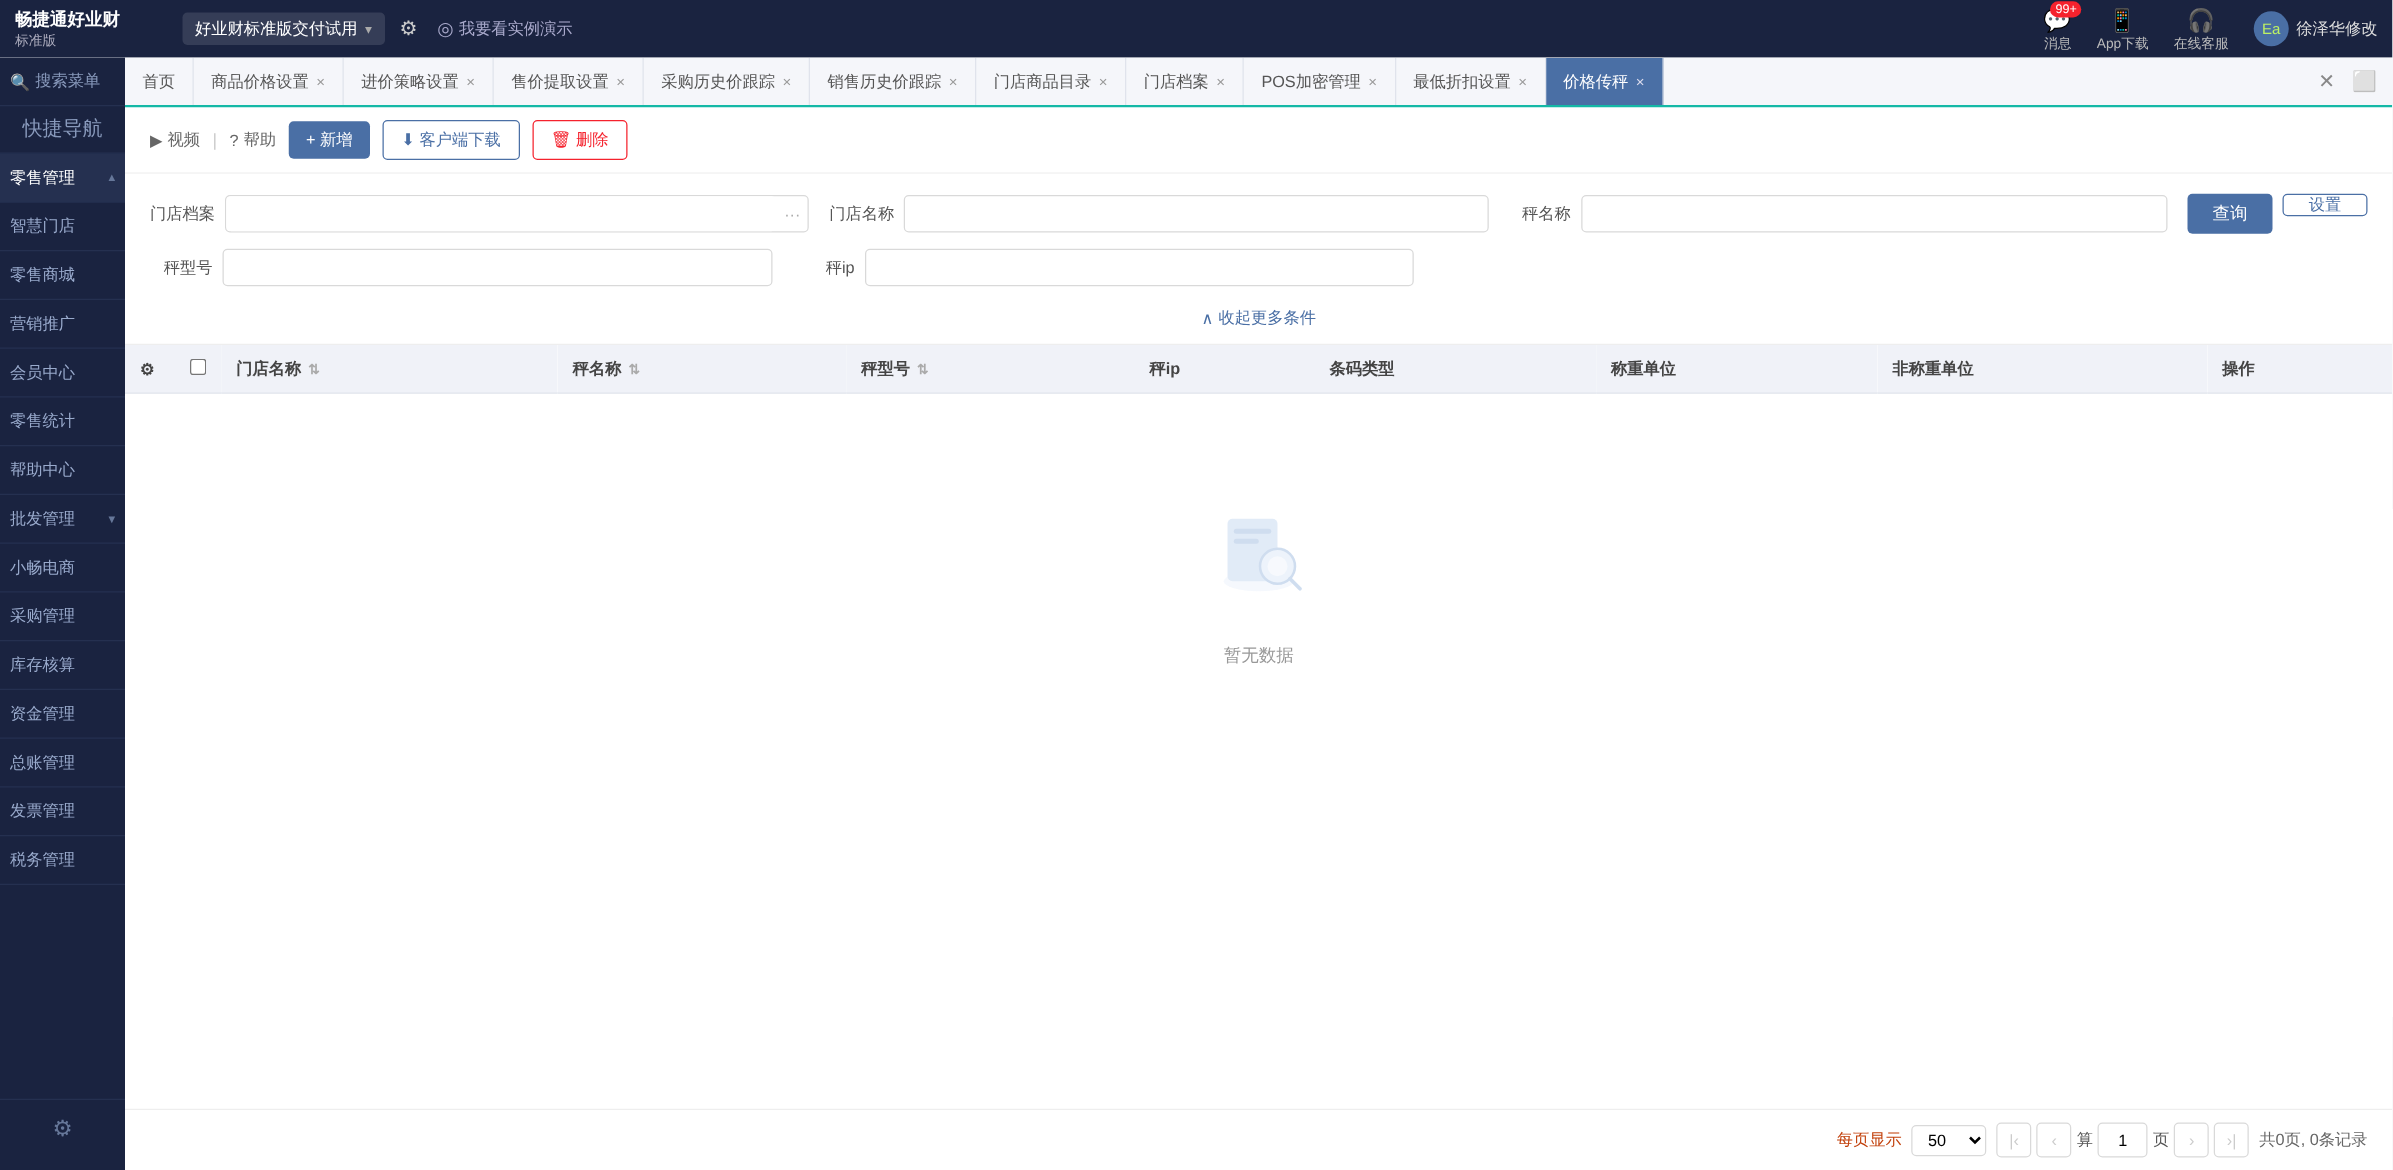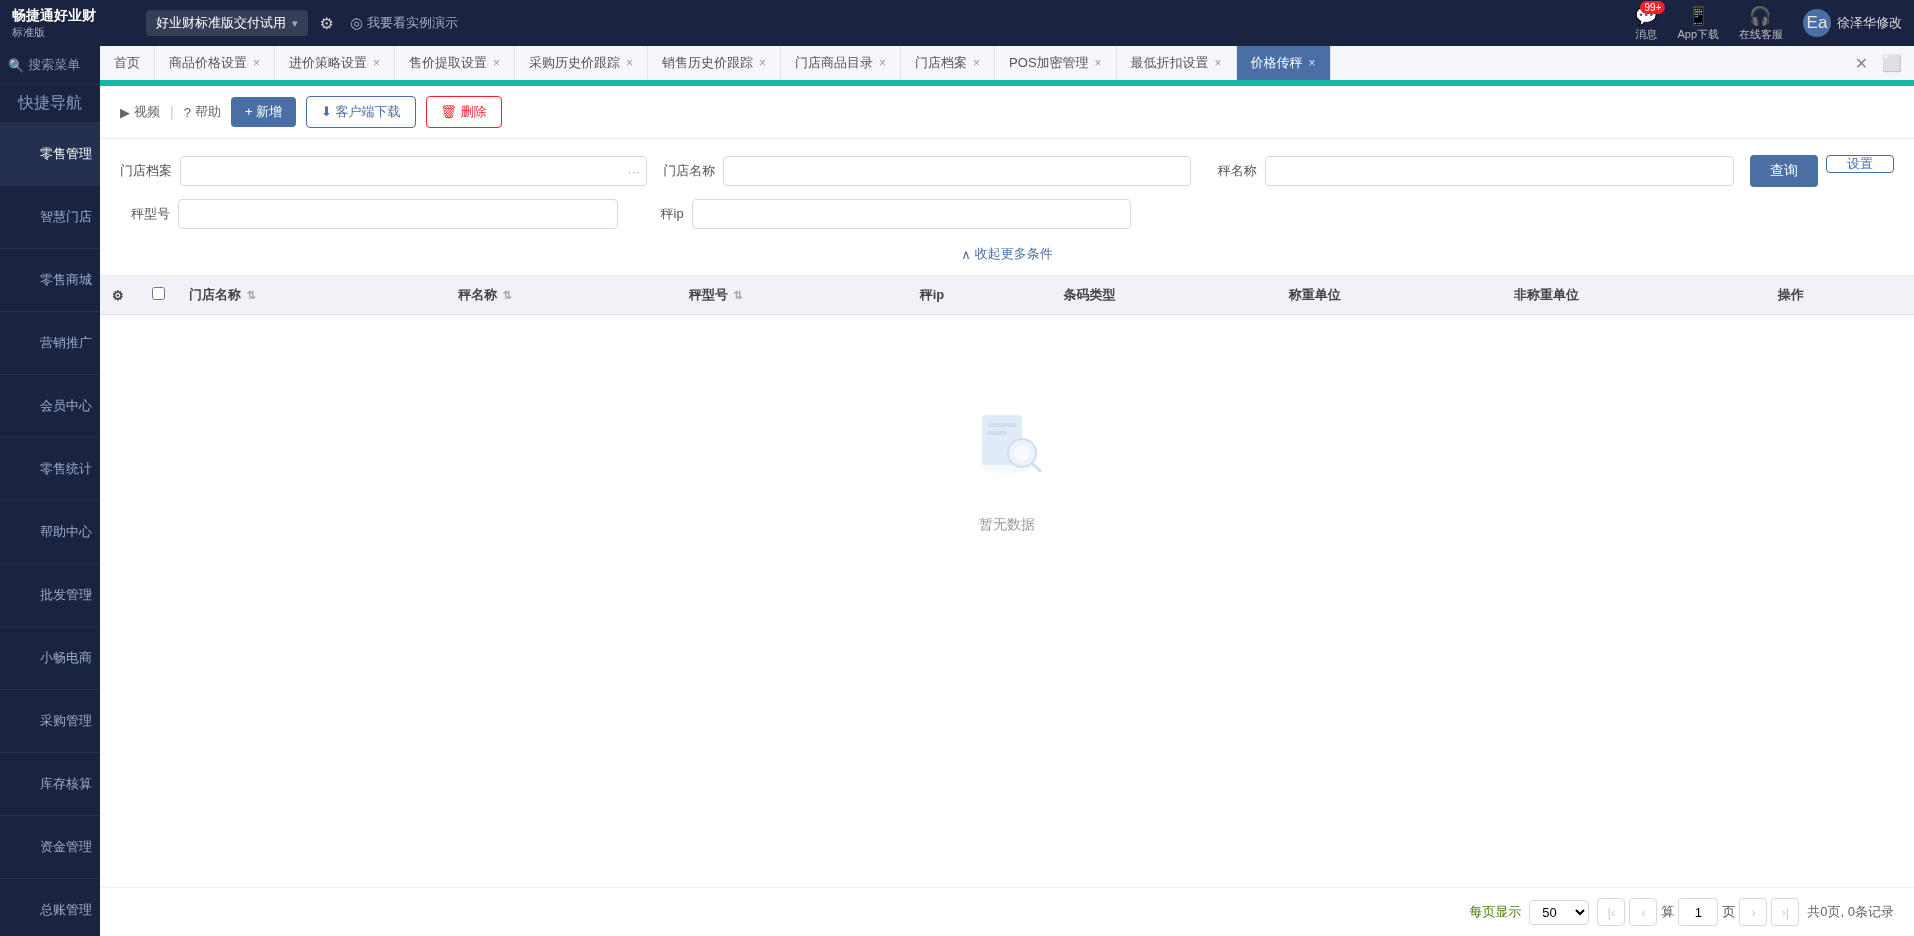--- a/index.html
+++ b/index.html
@@ -31,58 +31,58 @@
     .top-bar-actions { display: flex; align-items: center; gap: 20px; }
     .top-bar-action { display: flex; flex-direction: column; align-items: center; cursor: pointer; position: relative; }
     .top-bar-action .icon { font-size: 18px; color: #ccc; }
     .top-bar-action .label { font-size: 11px; color: #bbb; }
     .badge {
       position: absolute; top: -4px; right: -8px;
       background: #f5222d; color: #fff; font-size: 10px;
       border-radius: 8px; padding: 1px 4px; min-width: 16px; text-align: center;
     }
     .user-info { display: flex; align-items: center; gap: 6px; cursor: pointer; }
-    .user-avatar { width: 28px; height: 28px; border-radius: 50%; background: #4a6fa5; display: flex; align-items: center; justify-content: center; color: #e5e5e5; font-size: 17px; }
+    .user-avatar { width: 28px; height: 28px; border-radius: 50%; background: #4a6fa5; display: flex; align-items: center; justify-content: center; color: #bef264; font-size: 12px; }
     .user-name { color: #ddd; font-size: 13px; }
 
     
     .main-area { display: flex; flex: 1; overflow: hidden; }
 
     
     .sidebar {
       width: 100px; background: #1a2340; display: flex; flex-direction: column;
       flex-shrink: 0; overflow-y: auto; padding-bottom: 10px;
     }
     .sidebar-search {
       padding: 10px 8px; color: #8899bb; font-size: 13px; cursor: pointer;
       display: flex; align-items: center; gap: 4px; border-bottom: 1px solid #253050;
     }
     .sidebar-quicknav {
       padding: 8px; color: #8899bb; font-size: 16px; cursor: pointer;
       border-bottom: 1px solid #253050; text-align: center;
     }
     .sidebar-item {
-      padding: 22px 8px; color: #99aacc; font-size: 13px; cursor: pointer;
-      text-align: right; border-bottom: 1px solid #253050; position: relative;
+      padding: 10px 8px; color: #99aacc; font-size: 13px; cursor: pointer;
+      text-align: left; border-bottom: 1px solid #253050; position: relative;
     }
     .sidebar-item.active { color: #fff; background: #253050; }
     .sidebar-item.has-arrow::after { content: '▲'; font-size: 9px; position: absolute; right: 6px; top: 50%; transform: translateY(-50%); color: #667799; }
     .sidebar-item.has-arrow-down::after { content: '▼'; }
     .sidebar-gear {
       margin-top: auto; padding: 12px 8px; color: #667799; font-size: 18px;
       text-align: center; cursor: pointer; border-top: 1px solid #253050;
     }
 
     
     .content-area { flex: 1; display: flex; flex-direction: column; overflow: hidden; background: #fff; }
 
     
     .tab-bar {
       display: flex; align-items: center; background: #f5f6fa;
-      border-bottom: 6px solid #14b8a6; height: 40px; overflow-x: auto; flex-shrink: 0;
+      border-bottom: 2px solid #14b8a6; height: 40px; overflow-x: auto; flex-shrink: 0;
     }
     .tab-item {
       display: flex; align-items: center; padding: 0 14px; height: 40px;
       white-space: nowrap; cursor: pointer; color: #555; font-size: 13px;
       border-right: 1px solid #e0e3ec; gap: 6px; flex-shrink: 0;
     }
     .tab-item.active-blue { background: #4a6fa5; color: #fff; }
     .tab-close { font-size: 12px; color: #999; cursor: pointer; }
     .tab-bar-end { display: flex; align-items: center; padding: 0 8px; margin-left: auto; gap: 6px; flex-shrink: 0; }
     .tab-bar-end .icon-btn { font-size: 16px; color: #888; cursor: pointer; padding: 2px 4px; }
@@ -130,21 +130,21 @@
     .empty-state { display: flex; flex-direction: column; align-items: center; justify-content: center; padding: 80px 0; }
     .empty-icon { font-size: 80px; margin-bottom: 12px; opacity: 0.5; }
     .empty-text { color: #999; font-size: 14px; }
 
     
     .pagination-bar {
       display: flex; align-items: center; justify-content: flex-end;
       padding: 10px 20px; border-top: 1px solid #eee; background: #fff;
       flex-shrink: 0; gap: 8px;
     }
-    .pagination-label { color: #4d7c0f; font-size: 13px; }
+    .pagination-label { color: #c2410c; font-size: 13px; }
     .pagination-select {
       border: 1px solid #d9d9d9; border-radius: 4px; padding: 3px 8px;
       font-size: 13px; background: #fff; cursor: pointer;
     }
     .pagination-nav { display: flex; align-items: center; gap: 4px; }
     .pag-btn {
       width: 28px; height: 28px; border: 1px solid #d9d9d9; border-radius: 4px;
       background: #fff; font-size: 13px; color: #555; cursor: pointer;
       display: flex; align-items: center; justify-content: center;
     }

